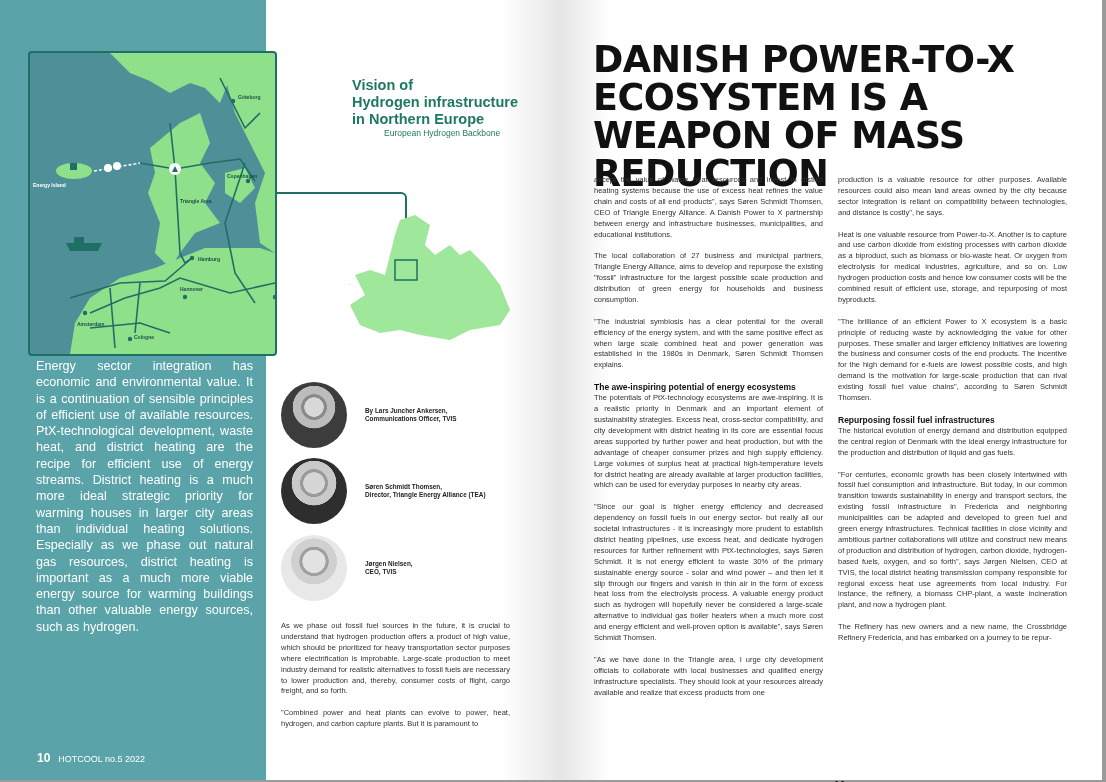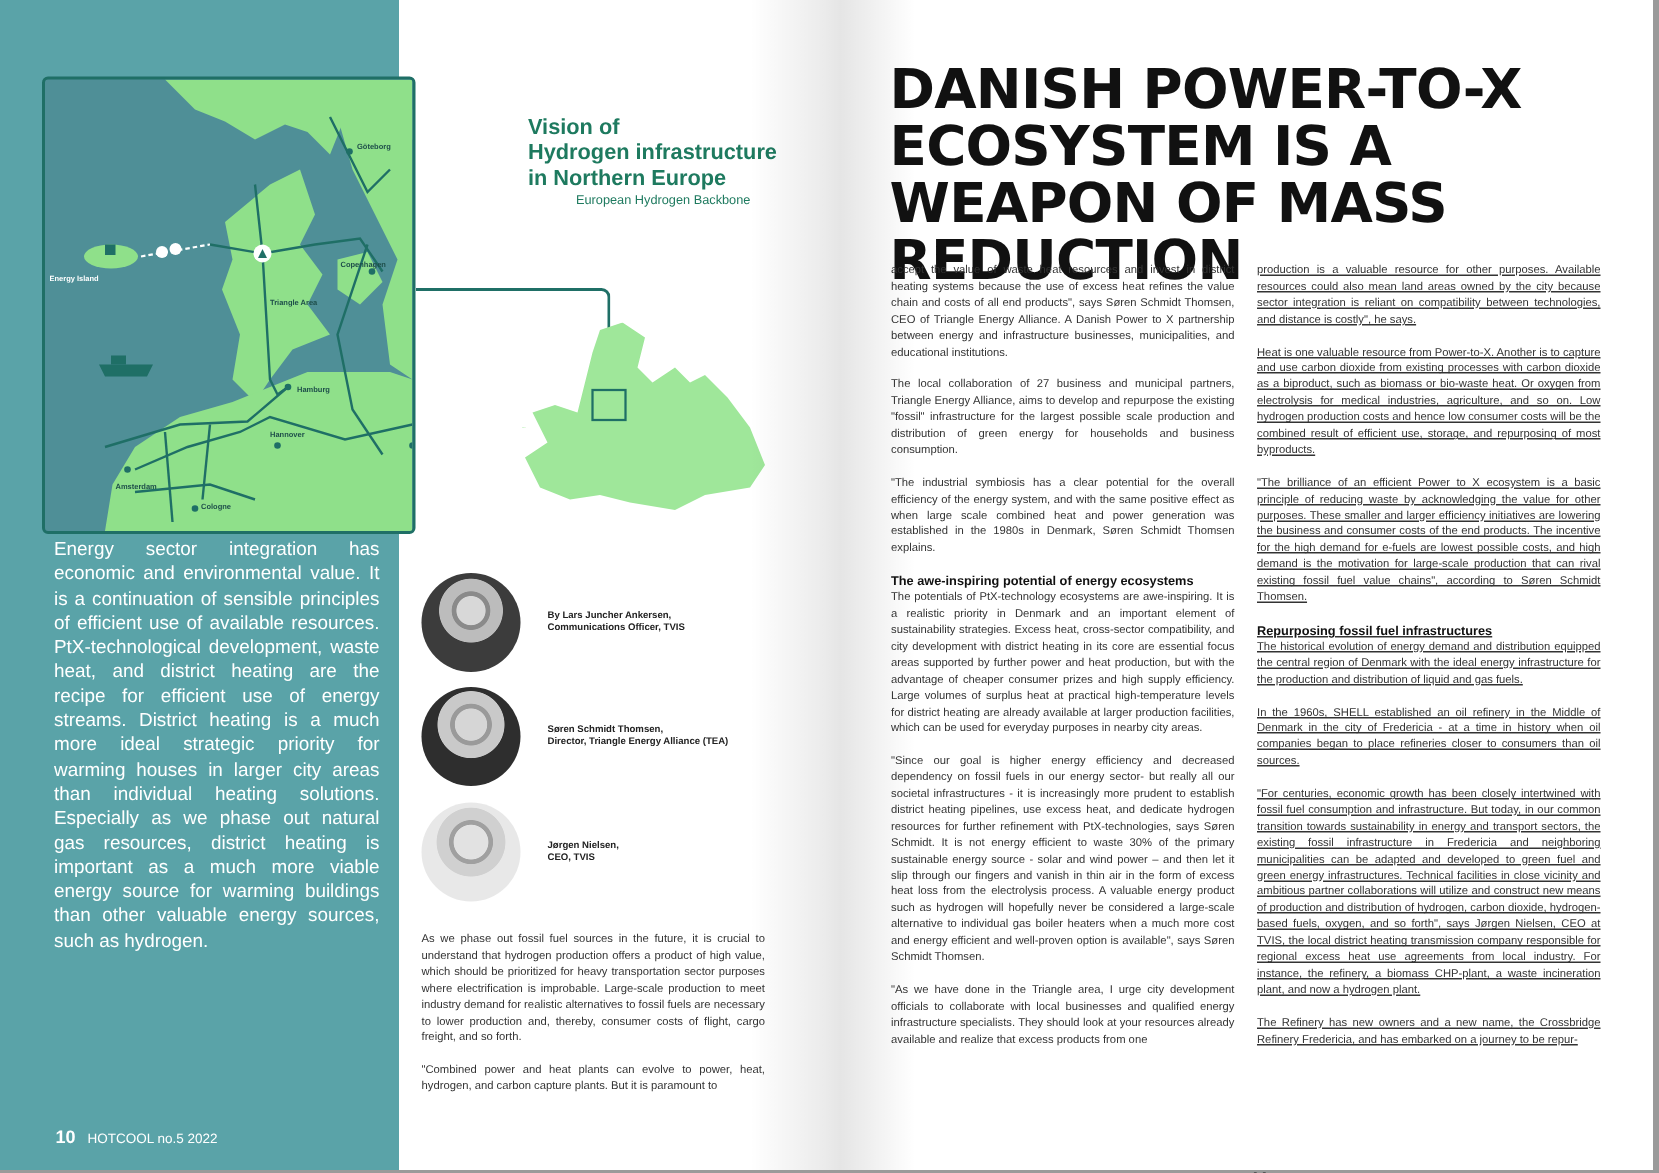--- a/index.html
+++ b/index.html
@@ -150,27 +150,26 @@
   <div class="body-text" style="left:594px;top:175px;width:229px;">
     <p>accept the value of waste heat resources and invest in district heating systems because the use of excess heat refines the value chain and costs of all end products", says Søren Schmidt Thomsen, CEO of Triangle Energy Alliance. A Danish Power to X partnership between energy and infrastructure businesses, municipalities, and educational institutions.</p>
     <p>The local collaboration of 27 business and municipal partners, Triangle Energy Alliance, aims to develop and repurpose the existing "fossil" infrastructure for the largest possible scale production and distribution of green energy for households and business consumption.</p>
     <p>"The industrial symbiosis has a clear potential for the overall efficiency of the energy system, and with the same positive effect as when large scale combined heat and power generation was established in the 1980s in Denmark, Søren Schmidt Thomsen explains.</p>
     <h4>The awe-inspiring potential of energy ecosystems</h4>
     <p>The potentials of PtX-technology ecosystems are awe-inspiring. It is a realistic priority in Denmark and an important element of sustainability strategies. Excess heat, cross-sector compatibility, and city development with district heating in its core are essential focus areas supported by further power and heat production, but with the advantage of cheaper consumer prizes and high supply efficiency. Large volumes of surplus heat at practical high-temperature levels for district heating are already available at larger production facilities, which can be used for everyday purposes in nearby city areas.</p>
     <p>"Since our goal is higher energy efficiency and decreased dependency on fossil fuels in our energy sector- but really all our societal infrastructures - it is increasingly more prudent to establish district heating pipelines, use excess heat, and dedicate hydrogen resources for further refinement with PtX-technologies, says Søren Schmidt. It is not energy efficient to waste 30% of the primary sustainable energy source - solar and wind power – and then let it slip through our fingers and vanish in thin air in the form of excess heat loss from the electrolysis process. A valuable energy product such as hydrogen will hopefully never be considered a large-scale alternative to individual gas boiler heaters when a much more cost and energy efficient and well-proven option is available", says Søren Schmidt Thomsen.</p>
     <p>"As we have done in the Triangle area, I urge city development officials to collaborate with local businesses and qualified energy infrastructure specialists. They should look at your resources already available and realize that excess products from one</p>
   </div>
 
-  <div class="body-text" style="left:838px;top:175px;width:229px;text-decoration:underline;">
+  <div class="body-text" style="left:838px;top:175px;width:229px;">
     <p>production is a valuable resource for other purposes. Available resources could also mean land areas owned by the city because sector integration is reliant on compatibility between technologies, and distance is costly", he says.</p>
     <p>Heat is one valuable resource from Power-to-X. Another is to capture and use carbon dioxide from existing processes with carbon dioxide as a biproduct, such as biomass or bio-waste heat. Or oxygen from electrolysis for medical industries, agriculture, and so on. Low hydrogen production costs and hence low consumer costs will be the combined result of efficient use, storage, and repurposing of most byproducts.</p>
     <p>"The brilliance of an efficient Power to X ecosystem is a basic principle of reducing waste by acknowledging the value for other purposes. These smaller and larger efficiency initiatives are lowering the business and consumer costs of the end products. The incentive for the high demand for e-fuels are lowest possible costs, and high demand is the motivation for large-scale production that can rival existing fossil fuel value chains", according to Søren Schmidt Thomsen.</p>
     <h4>Repurposing fossil fuel infrastructures</h4>
     <p>The historical evolution of energy demand and distribution equipped the central region of Denmark with the ideal energy infrastructure for the production and distribution of liquid and gas fuels.</p>
-    <p>In the 1960s, SHELL established an oil refinery in the Middle of Denmark in the city of Fredericia - at a time in history when oil companies began to place refineries closer to consumers than oil sources.</p>
     <p>"For centuries, economic growth has been closely intertwined with fossil fuel consumption and infrastructure. But today, in our common transition towards sustainability in energy and transport sectors, the existing fossil infrastructure in Fredericia and neighboring municipalities can be adapted and developed to green fuel and green energy infrastructures. Technical facilities in close vicinity and ambitious partner collaborations will utilize and construct new means of production and distribution of hydrogen, carbon dioxide, hydrogen-based fuels, oxygen, and so forth", says Jørgen Nielsen, CEO at TVIS, the local district heating transmission company responsible for regional excess heat use agreements from local industry. For instance, the refinery, a biomass CHP-plant, a waste incineration plant, and now a hydrogen plant.</p>
     <p>The Refinery has new owners and a new name, the Crossbridge Refinery Fredericia, and has embarked on a journey to be repur-</p>
   </div>
 
   <div class="folio-right">
     <span>www.dbdh.dk</span><span class="num">11</span>
   </div>
 
   <div class="gutter"></div>
 </div>

